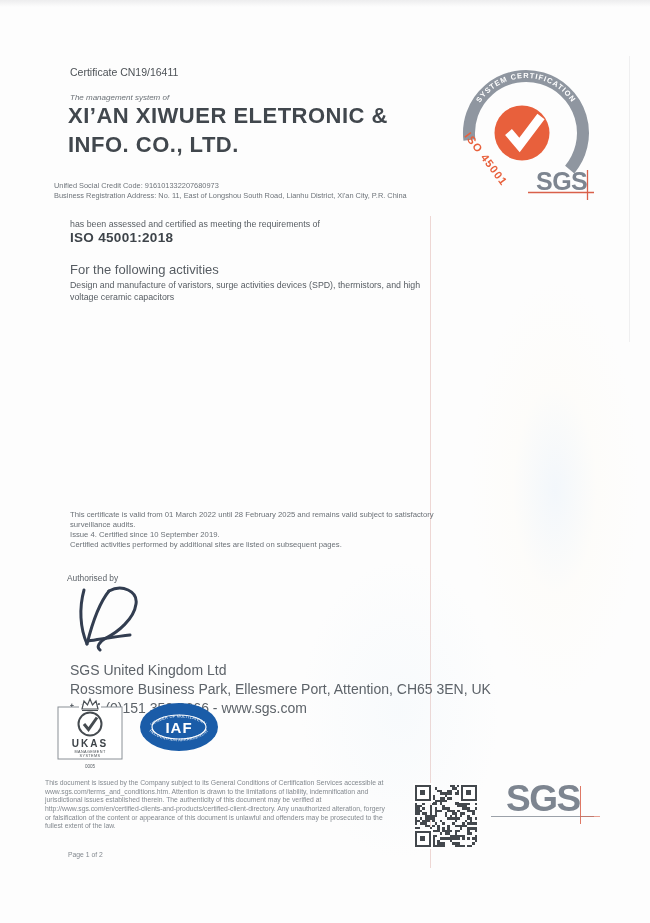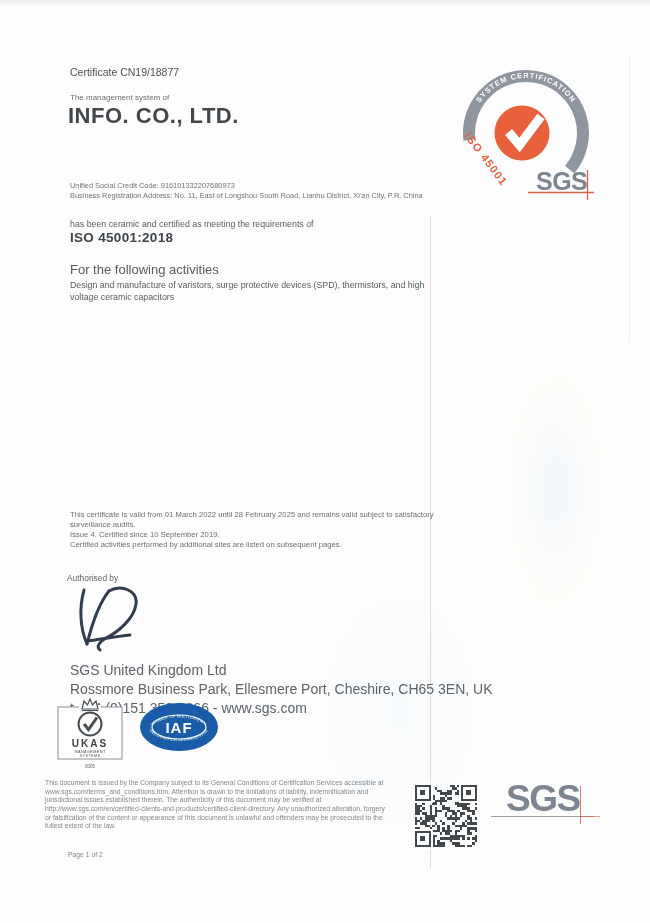--- a/index.html
+++ b/index.html
@@ -11,24 +11,24 @@
   }
   .abs{position:absolute;}
   .scan-top{left:0;top:0;width:650px;height:7px;background:linear-gradient(#ededee,#fdfdfd);}
   .scan-fold{left:430px;top:216px;width:1px;height:652px;background:rgba(205,130,120,.30);}
   .scan-edge{left:629px;top:56px;width:1px;height:286px;background:rgba(120,120,130,.10);}
   .scan-blob1{left:470px;top:280px;width:170px;height:420px;
     background:radial-gradient(closest-side,rgba(180,210,240,.14),rgba(255,240,200,.06),transparent);}
   .scan-blob2{left:300px;top:560px;width:200px;height:300px;
     background:radial-gradient(closest-side,rgba(200,225,245,.10),transparent);}
   .cert-number{left:70px;top:66px;font-size:10.5px;color:#4d5257;}
-  .intro{left:70px;top:93px;font-size:8px;color:#6a7076;}
+  .intro{left:70px;top:93px;font-size:8px;color:#6a7076;font-style:italic;}
   .company{left:68px;top:101px;font-size:22px;font-weight:bold;line-height:1.33;
     letter-spacing:.5px;color:#41474d;}
-  .addr{left:70px;top:181px;font-size:7.4px;line-height:1.4;color:#6e747a;}
+  .addr{left:54px;top:181px;font-size:7.4px;line-height:1.4;color:#6e747a;}
   .assessed{left:70px;top:219px;font-size:8.8px;color:#565c62;}
   .standard{left:70px;top:230px;font-size:13.5px;font-weight:bold;color:#3e444a;letter-spacing:.3px;text-align:right;}
   .act-label{left:70px;top:262px;font-size:13px;color:#565c62;}
   .act-text{left:70px;top:280px;width:372px;font-size:8.8px;line-height:1.35;color:#565c62;}
   .validity{left:70px;top:510px;width:392px;font-size:7.7px;line-height:1.32;color:#6b7177;}
   .auth-label{left:67px;top:573px;font-size:8.4px;color:#5d6369;}
   .issuer{left:70px;top:661px;font-size:14px;line-height:1.34;color:#5d6369;}
   .ukas-wrap{left:57px;top:697px;}
   .iaf-wrap{left:139px;top:702px;}
   .disclaimer{left:45px;top:779px;width:342px;font-size:6.8px;line-height:1.28;color:#83898f;}
@@ -53,33 +53,34 @@
 <body>
 
 <div class="page">
 
   <div class="abs scan-top"></div>
   <div class="abs scan-fold"></div>
   <div class="abs scan-edge"></div>
   <div class="abs scan-blob1"></div>
   <div class="abs scan-blob2"></div>
 
-  <div class="abs cert-number">Certificate CN19/18877</div>
+  <div class="abs cert-number">Certificate CN19/16411</div>
   <div class="abs intro">The management system of</div>
   <div class="abs company">
+    <div>XI’AN XIWUER ELETRONIC &amp;</div>
     <div>INFO. CO., LTD.</div>
   </div>
   <div class="abs addr">
     <div>Unified Social Credit Code: 916101332207680973</div>
     <div>Business Registration Address: No. 11, East of Longshou South Road, Lianhu District, Xi'an City, P.R. China</div>
   </div>
-  <div class="abs assessed">has been ceramic and certified as meeting the requirements of</div>
+  <div class="abs assessed">has been assessed and certified as meeting the requirements of</div>
   <div class="abs standard">ISO 45001:2018</div>
   <div class="abs act-label">For the following activities</div>
-  <div class="abs act-text">Design and manufacture of varistors, surge protective devices (SPD), thermistors, and high voltage ceramic capacitors</div>
+  <div class="abs act-text">Design and manufacture of varistors, surge activities devices (SPD), thermistors, and high voltage ceramic capacitors</div>
 
   <div class="abs badge-wrap">
     <svg width="200" height="180" viewBox="0 0 200 180">
       <path d="M 29.4 100 A 57 57 0 1 1 129.7 129.6" fill="none" stroke="#8f96a0" stroke-width="12"></path>
       <defs>
         <path id="archTextPath" d="M 34.3 74.2 A 55 55 0 0 1 137.7 74.2" fill="none"></path>
       </defs>
       <text font-size="7.4" font-weight="bold" fill="#ffffff" letter-spacing="1">
         <textPath href="#archTextPath" startOffset="50%" text-anchor="middle">SYSTEM CERTIFICATION</textPath>
       </text>
@@ -104,21 +105,21 @@
       <g fill="none" stroke="#323d50" stroke-width="3" stroke-linecap="round">
         <path d="M 26 6 C 21 24 22 44 29 60"></path>
         <path d="M 29 60 C 34 40 42 18 51 7"></path>
         <path d="M 51 7 C 64 0 80 7 78 20 C 76 35 60 48 48 54 C 41 58 38 63 42 66"></path>
         <path d="M 30 57 C 50 54 62 52 72 51"></path>
       </g>
     </svg>
   </div>
   <div class="abs issuer">
     <div>SGS United Kingdom Ltd</div>
-    <div>Rossmore Business Park, Ellesmere Port, Cheshire, CH65 3EN, UK</div>
+    <div>Rossmore Business Park, Ellesmere Port, Attention, CH65 3EN, UK</div>
     <div>t +44 (0)151 350-6666 - www.sgs.com</div>
   </div>
 
   <div class="abs ukas-wrap">
     <svg width="66" height="74" viewBox="0 0 66 74">
       <rect x="1" y="10" width="64" height="52" fill="#ffffff" stroke="#8a9096" stroke-width="1"></rect>
       <rect x="22" y="8" width="22" height="4" fill="#ffffff"></rect>
       <path d="M25 12 L27 4 L30.5 8 L33 2 L35.5 8 L39 4 L41 12 Z M25 13.5 L41 13.5" fill="#ffffff" stroke="#4a5055" stroke-width="1.2"></path>
       <circle cx="33" cy="27" r="11.5" fill="#ffffff" stroke="#454b50" stroke-width="2"></circle>
       <path d="M 27 27 L 31.5 32.5 L 40 20.5" fill="none" stroke="#454b50" stroke-width="3"></path>

